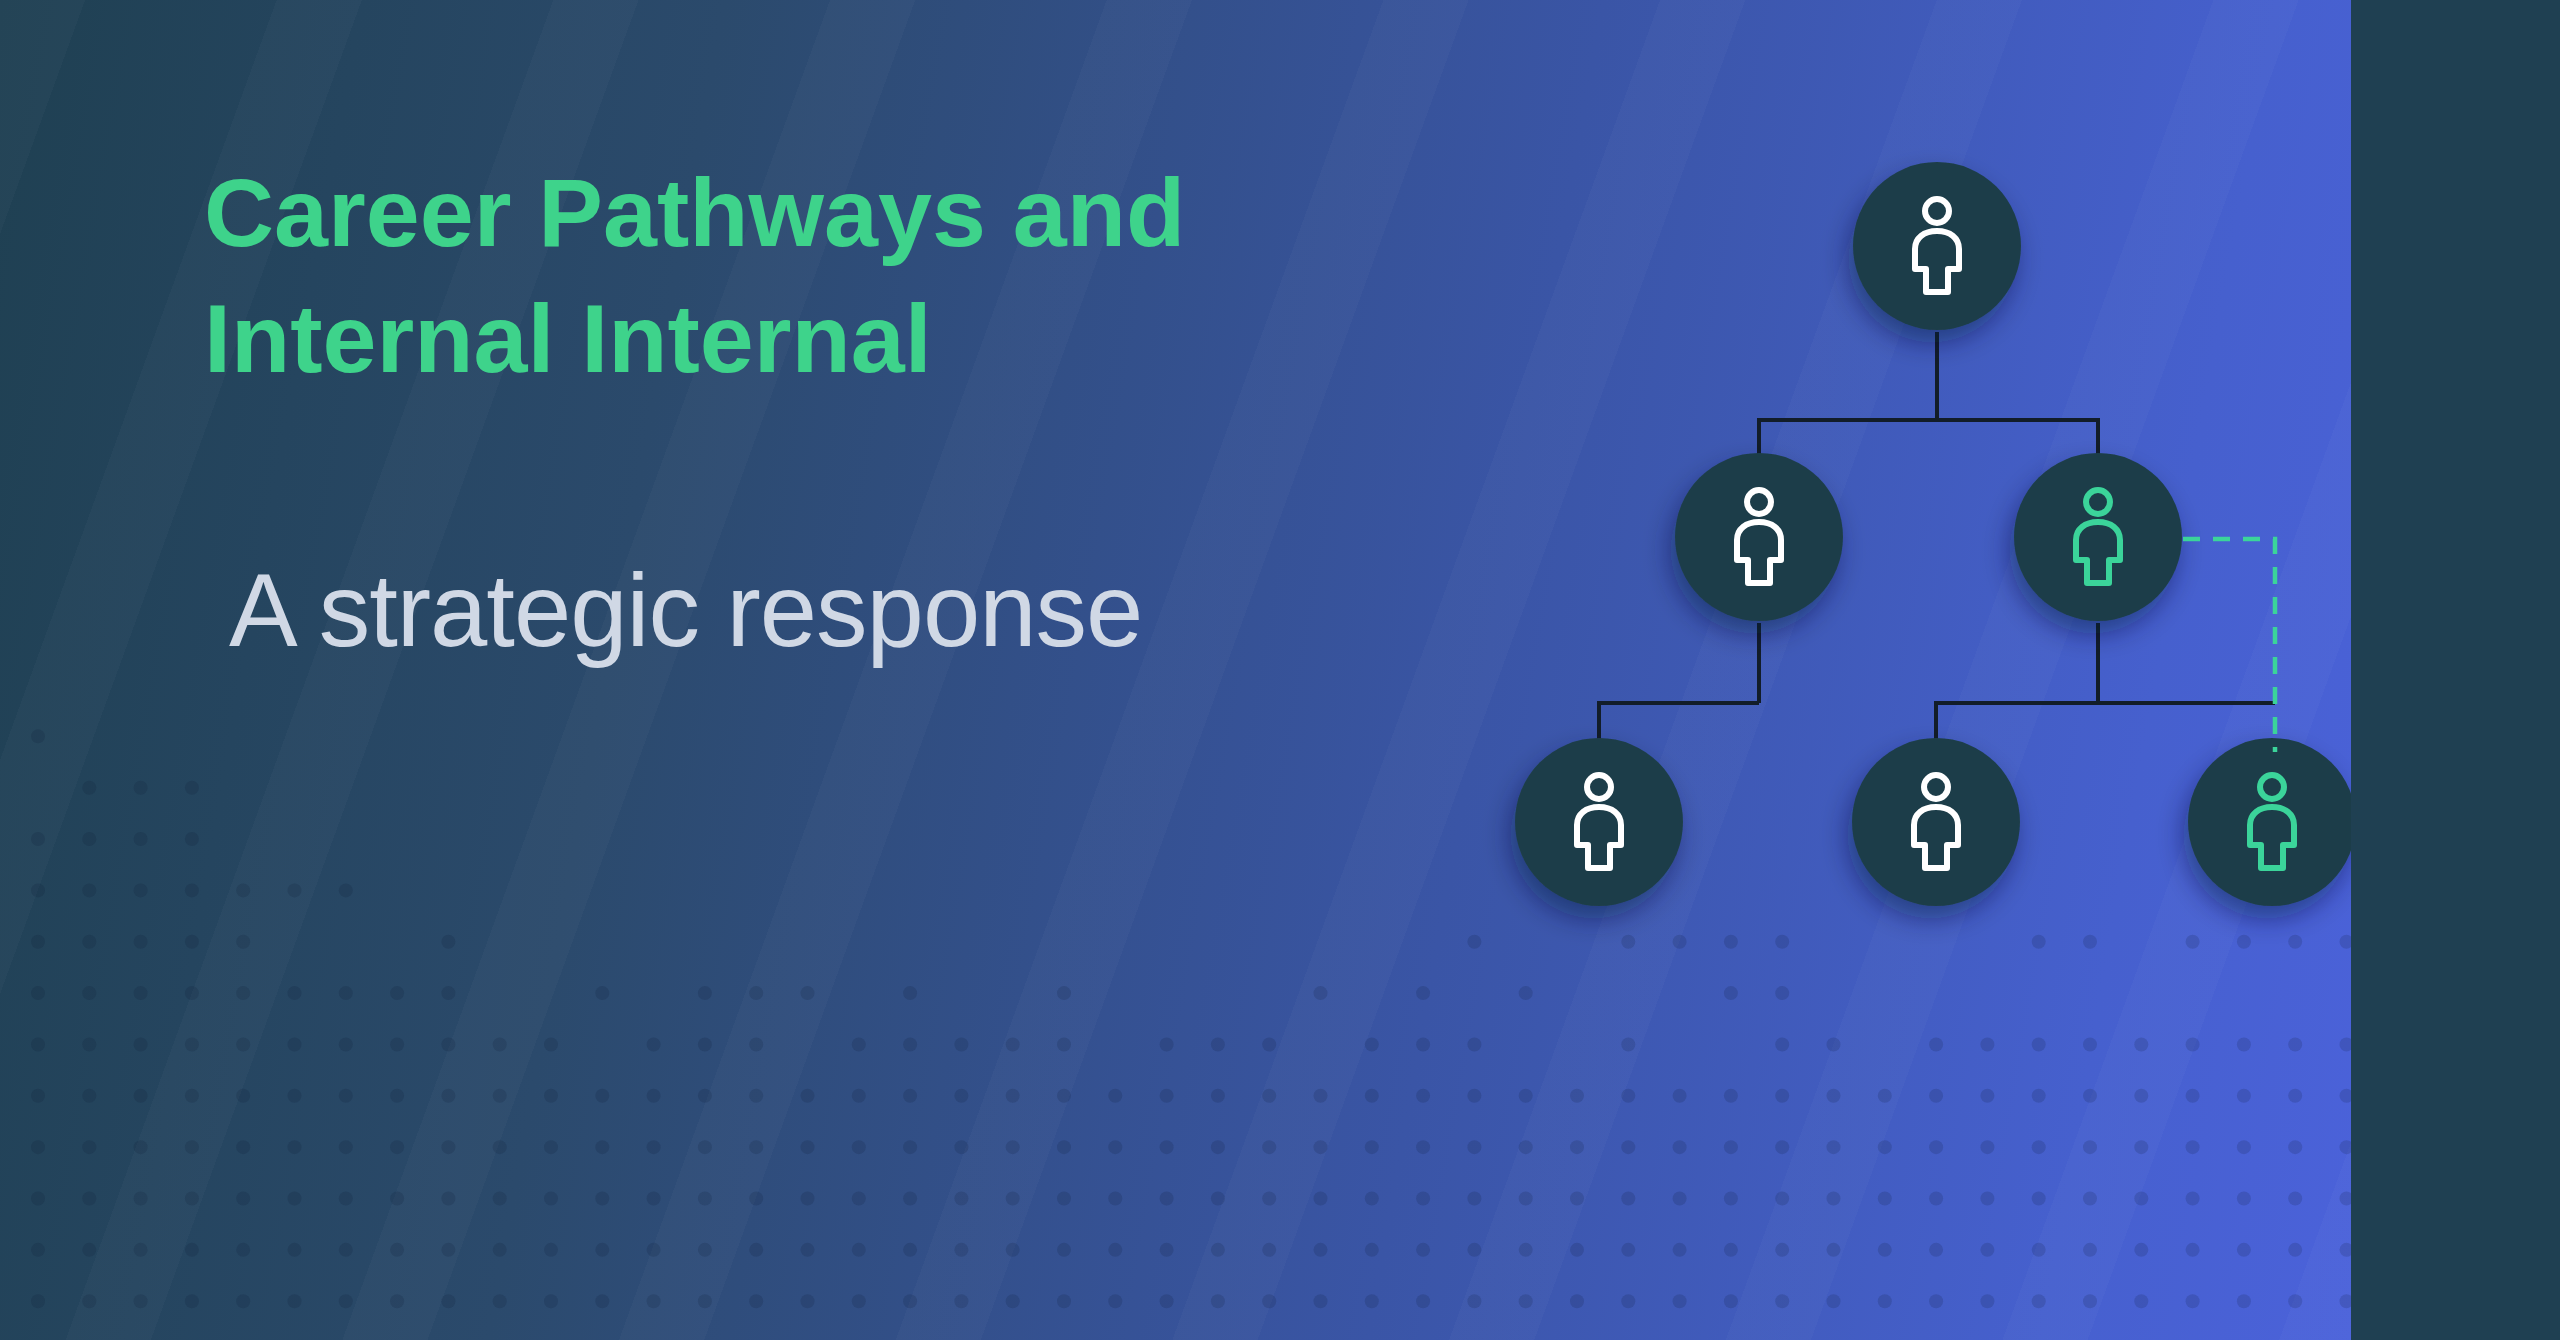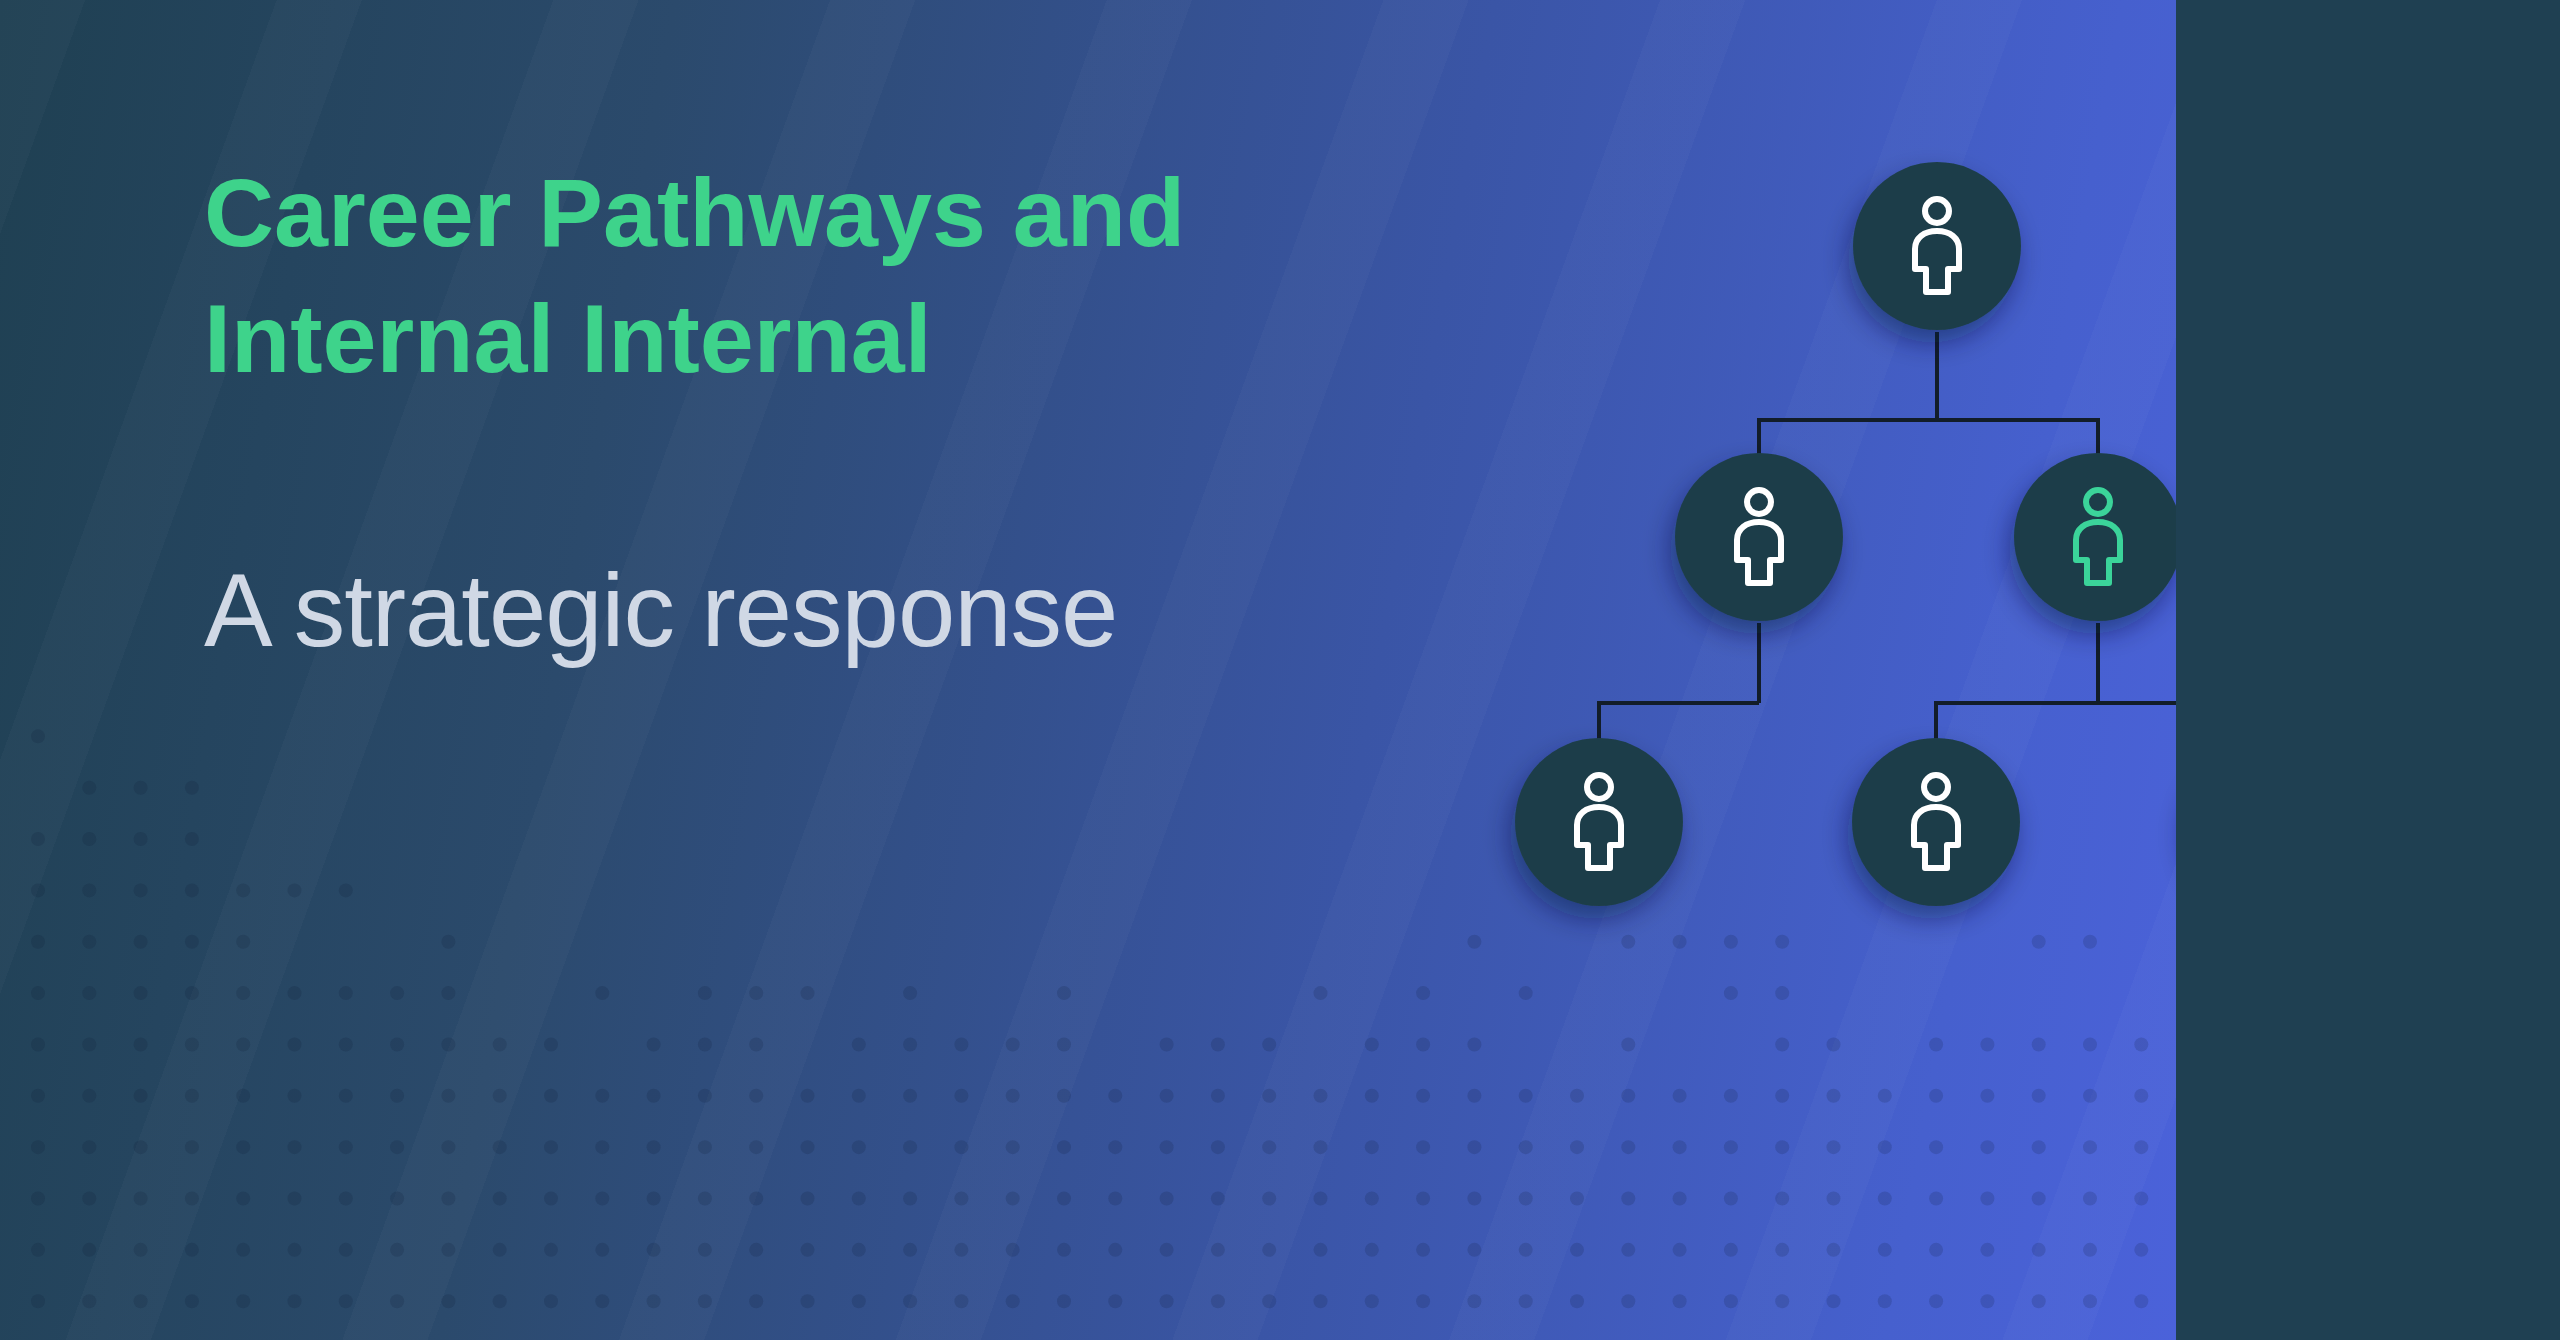--- a/index.html
+++ b/index.html
@@ -1,18 +1,18 @@
 <!DOCTYPE html>
 <html><head>
 <meta charset="utf-8">
 <style>
   html,body{margin:0;padding:0;background:#1f4052;}
   .canvas{
     position:relative;
-    width:2176px;height:1340px;
+    width:2351px;height:1340px;
     overflow:hidden;
     font-family:"Liberation Sans","DejaVu Sans",sans-serif;
     background:
       repeating-linear-gradient(110deg,
         rgba(255,255,255,0.025) 0px, rgba(255,255,255,0.025) 80px,
         rgba(255,255,255,0.0) 80px, rgba(255,255,255,0.0) 260px),
       linear-gradient(100deg,
         #1f4052 0%, #2b4a6c 28%, #3a55a6 62%, #4660ce 88%, #4b62da 100%);
   }
   .layer{position:absolute;left:0;top:0;width:2560px;height:1340px;}
@@ -380,21 +380,21 @@
       <circle cx="2449.1" cy="1301.2" r="7" fill="rgba(10,26,51,0.16)"></circle>
       <circle cx="2500.3999999999996" cy="1301.2" r="7" fill="rgba(10,26,51,0.16)"></circle>
       <circle cx="2551.7" cy="1301.2" r="7" fill="rgba(10,26,51,0.16)"></circle>
     </svg>
 
   <div class="title" style="color: rgb(62, 211, 139);">
     <div>Career Pathways and</div>
     <div>Internal Internal</div>
   </div>
 
-  <div class="subtitle" style="color: rgb(208, 216, 229);">
+  <div class="subtitle" style="color: rgb(208, 216, 229); margin-left: 25px;">
     <div>A strategic response</div>
   </div>
 
   <svg id="org-layer" class="layer" viewBox="0 0 2560 1340">
     <defs>
       <filter id="nodeShadow" x="-40%" y="-40%" width="180%" height="180%">
         <feDropShadow dx="-5" dy="13" stdDeviation="13" flood-color="#0c1b38" flood-opacity="0.45"></feDropShadow>
       </filter>
       <symbol id="person" viewBox="0 0 60 100">
         <circle cx="30" cy="15" r="12" fill="none" stroke="currentColor" stroke-width="6"></circle>

